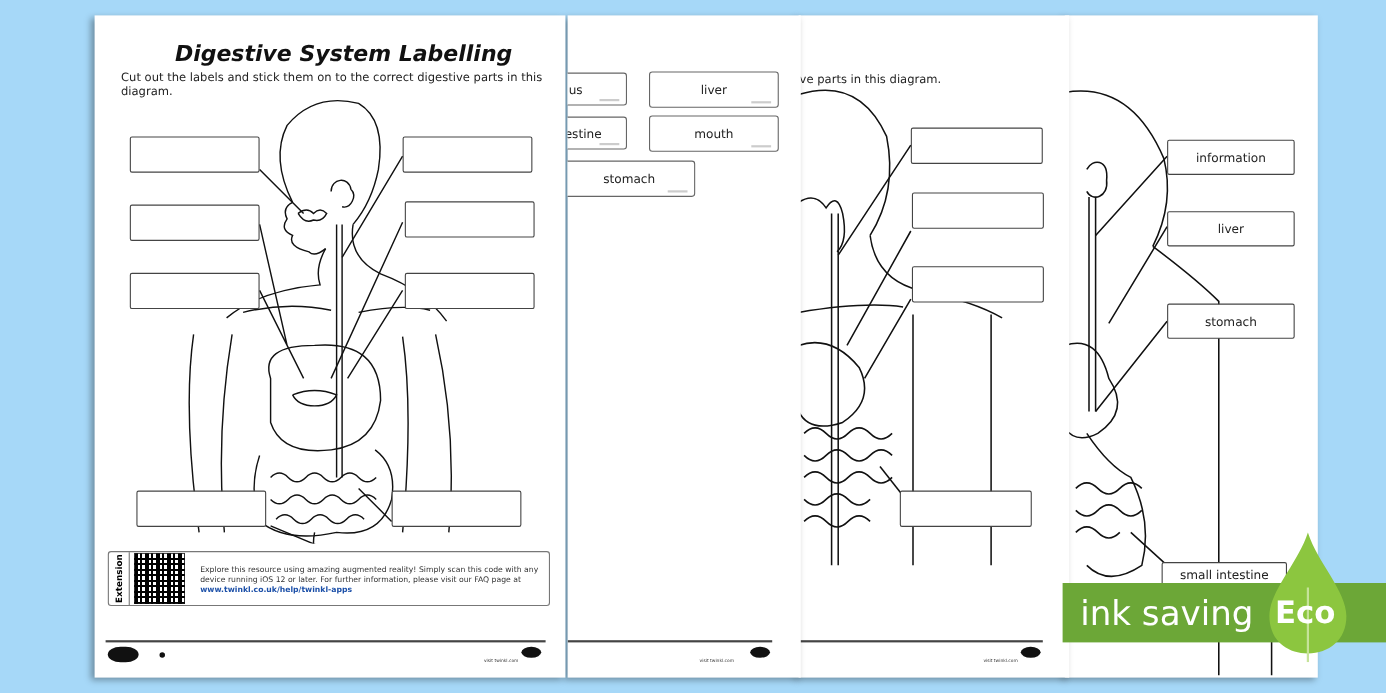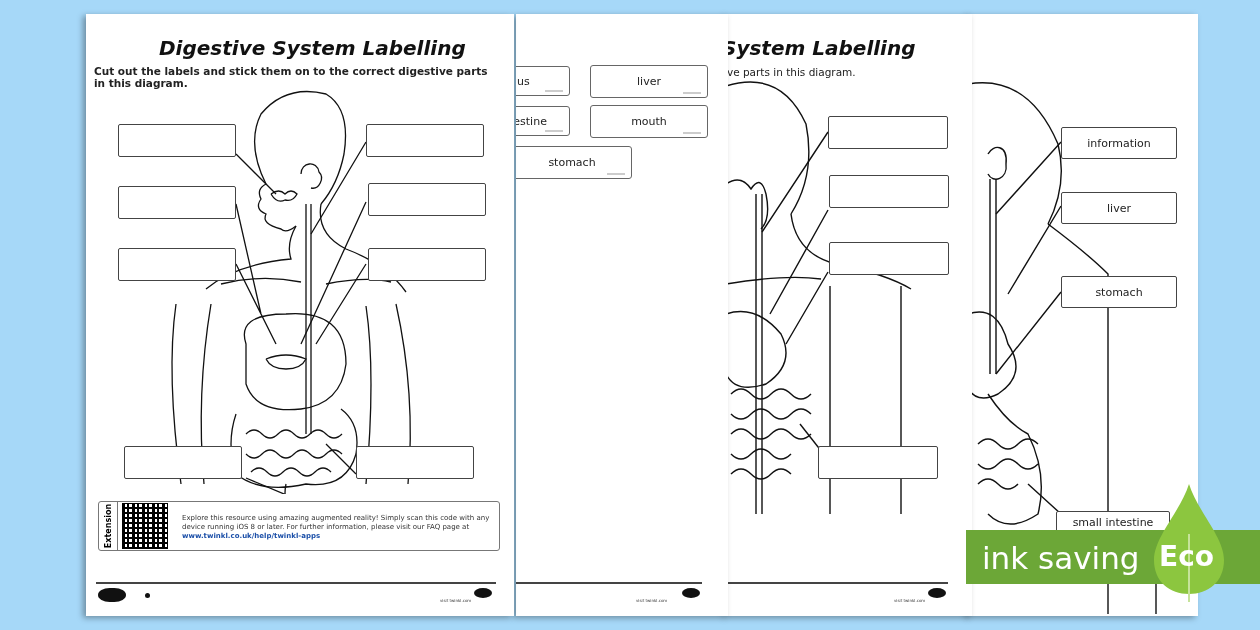--- a/index.html
+++ b/index.html
@@ -45,21 +45,20 @@
       <path d="M188,540 L188,600"></path>
     </g>
   </svg>
   <div class="lbox" style="left:93px;top:113px;width:114px;height:30px;">information</div>
   <div class="lbox" style="left:93px;top:178px;width:114px;height:30px;">liver</div>
   <div class="lbox" style="left:93px;top:262px;width:114px;height:30px;">stomach</div>
   <div class="lbox" style="left:88px;top:497px;width:114px;height:30px;align-items:flex-start;padding-top:4px;box-sizing:border-box;">small intestine</div>
 </div>
 
 <div class="sheet" style="left:726px;top:14px;width:246px;height:602px;">
-  <div class="title" style="left:-4px;top:22px;">System Labelling</div>
   <div class="instr" style="left:-2px;top:52px;">ive parts in this diagram.</div>
   <svg class="body" width="246" height="500" style="left:0;top:0;" viewBox="0 0 246 500">
     <g fill="none" stroke="#111" stroke-width="1.4">
       <path d="M0,72 Q55,55 80,110 Q90,160 65,200"></path>
       <path d="M0,170 Q15,160 25,175 Q35,160 40,180 Q45,205 35,215"></path>
       <path d="M30,180 L30,500 M36,180 L36,500"></path>
       <path d="M65,200 Q70,240 110,250 Q160,260 185,275"></path>
       <path d="M0,270 Q60,260 95,265"></path>
       <path d="M102,118 L36,218 M102,196 L44,300 M102,258 L60,330"></path>
       <path d="M0,300 Q30,290 55,320 Q70,350 40,370 Q10,380 0,360"></path>
@@ -98,21 +97,21 @@
       <span>stomach</span>
       <div class="tiny"></div>
     </div>
   <div class="footline" style="left:0;top:568px;width:186px;"></div>
   <div class="foot-url" style="left:120px;top:584px;">visit twinkl.com</div>
   <div class="logo-sm" style="left:166px;top:574px;"></div>
 </div>
 
 <div class="sheet" style="left:86px;top:14px;width:428px;height:602px;">
   <div class="title" style="left:73px;top:22px;">Digestive System Labelling</div>
-  <div class="instr" style="left:8px;top:51px;width:400px;font-weight:bold;">Cut out the labels and stick them on to the correct digestive parts in this diagram.</div>
+  <div class="instr" style="left:24px;top:51px;width:400px;">Cut out the labels and stick them on to the correct digestive parts in this diagram.</div>
 
   <svg class="body" width="428" height="480" style="left:0;top:0;" viewBox="0 0 428 480">
     <g fill="none" stroke="#111" stroke-width="1.3">
 
       <path d="M180,170 Q160,130 175,100 Q200,70 240,80 Q265,95 258,140 Q252,170 235,190"></path>
       <path d="M180,170 Q170,175 175,185 Q168,195 180,200 Q175,210 195,215 Q200,220 210,212"></path>
       <path d="M185,180 q8,-6 14,0 q6,-6 12,0 q-4,8 -12,6 q-8,4 -14,-6"></path>
       <path d="M215,160 c0,-12 16,-14 18,-2 c6,6 0,18 -8,16"></path>
 
       <path d="M220,190 L220,420 M225,190 L225,420"></path>
@@ -143,21 +142,21 @@
   <div class="lbox" style="left:282px;top:234px;width:116px;height:31px;"></div>
   <div class="lbox" style="left:38px;top:432px;width:116px;height:31px;"></div>
   <div class="lbox" style="left:270px;top:432px;width:116px;height:31px;"></div>
 
   <div class="ext" style="left:12px;top:487px;width:400px;height:48px;">
     <div class="ext-tab">
         <span>Extension</span>
       </div>
     <div class="qr" style="left:23px;top:1px;"></div>
     <div class="ext-text" style="left:83px;top:12px;width:310px;">
-      <span>Explore this resource using amazing augmented reality! Simply scan this code with any device running iOS 8 or later. For further information, please visit our FAQ page at </span><a>www.twinkl.co.uk/help/twinkl-apps</a>
+      <span>Explore this resource using amazing augmented reality! Simply scan this code with any device running iOS 12 or later. For further information, please visit our FAQ page at </span><a>www.twinkl.co.uk/help/twinkl-apps</a>
     </div>
   </div>
 
   <div class="footline" style="left:10px;top:568px;width:400px;"></div>
   <div class="logo" style="left:12px;top:574px;"></div>
   <div style="position:absolute;left:59px;top:579px;width:5px;height:5px;border-radius:50%;background:#111;"></div>
   <div class="foot-url" style="left:354px;top:584px;">visit twinkl.com</div>
   <div class="logo-sm" style="left:388px;top:574px;"></div>
 </div>
 

